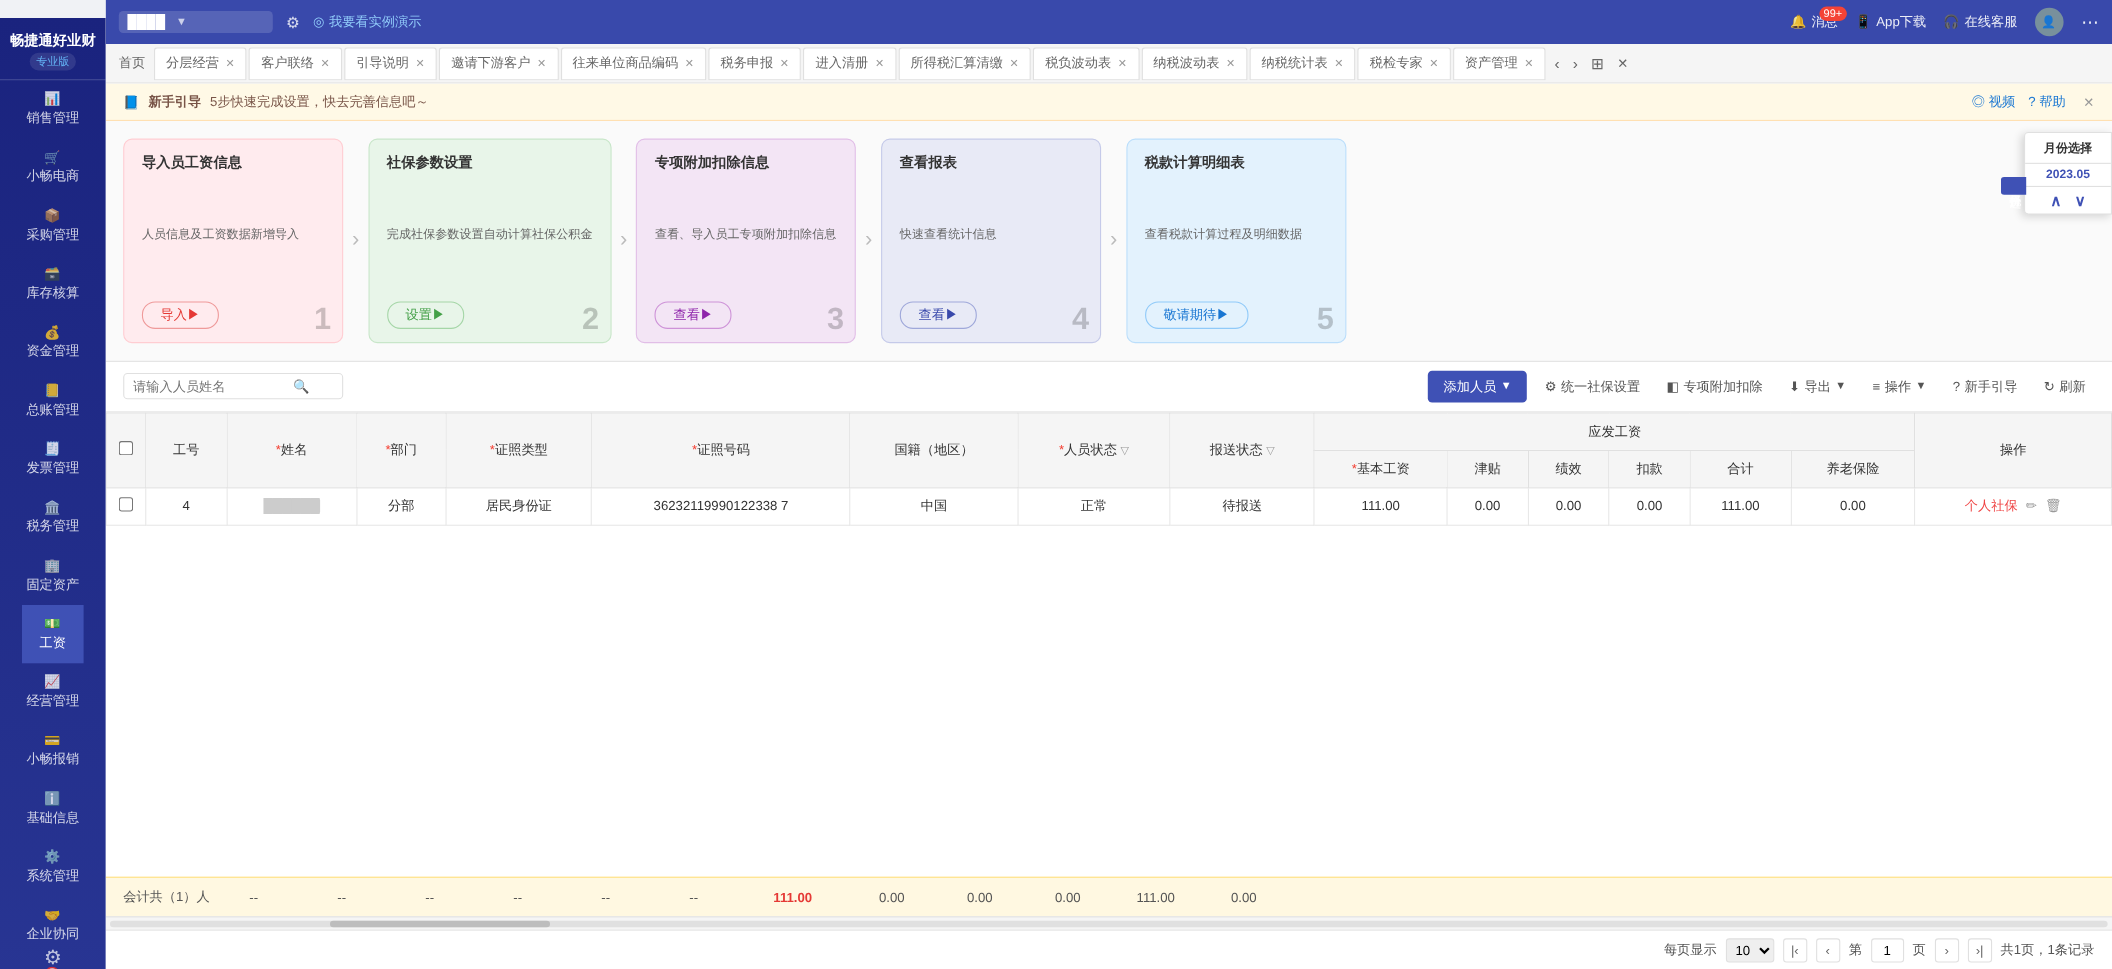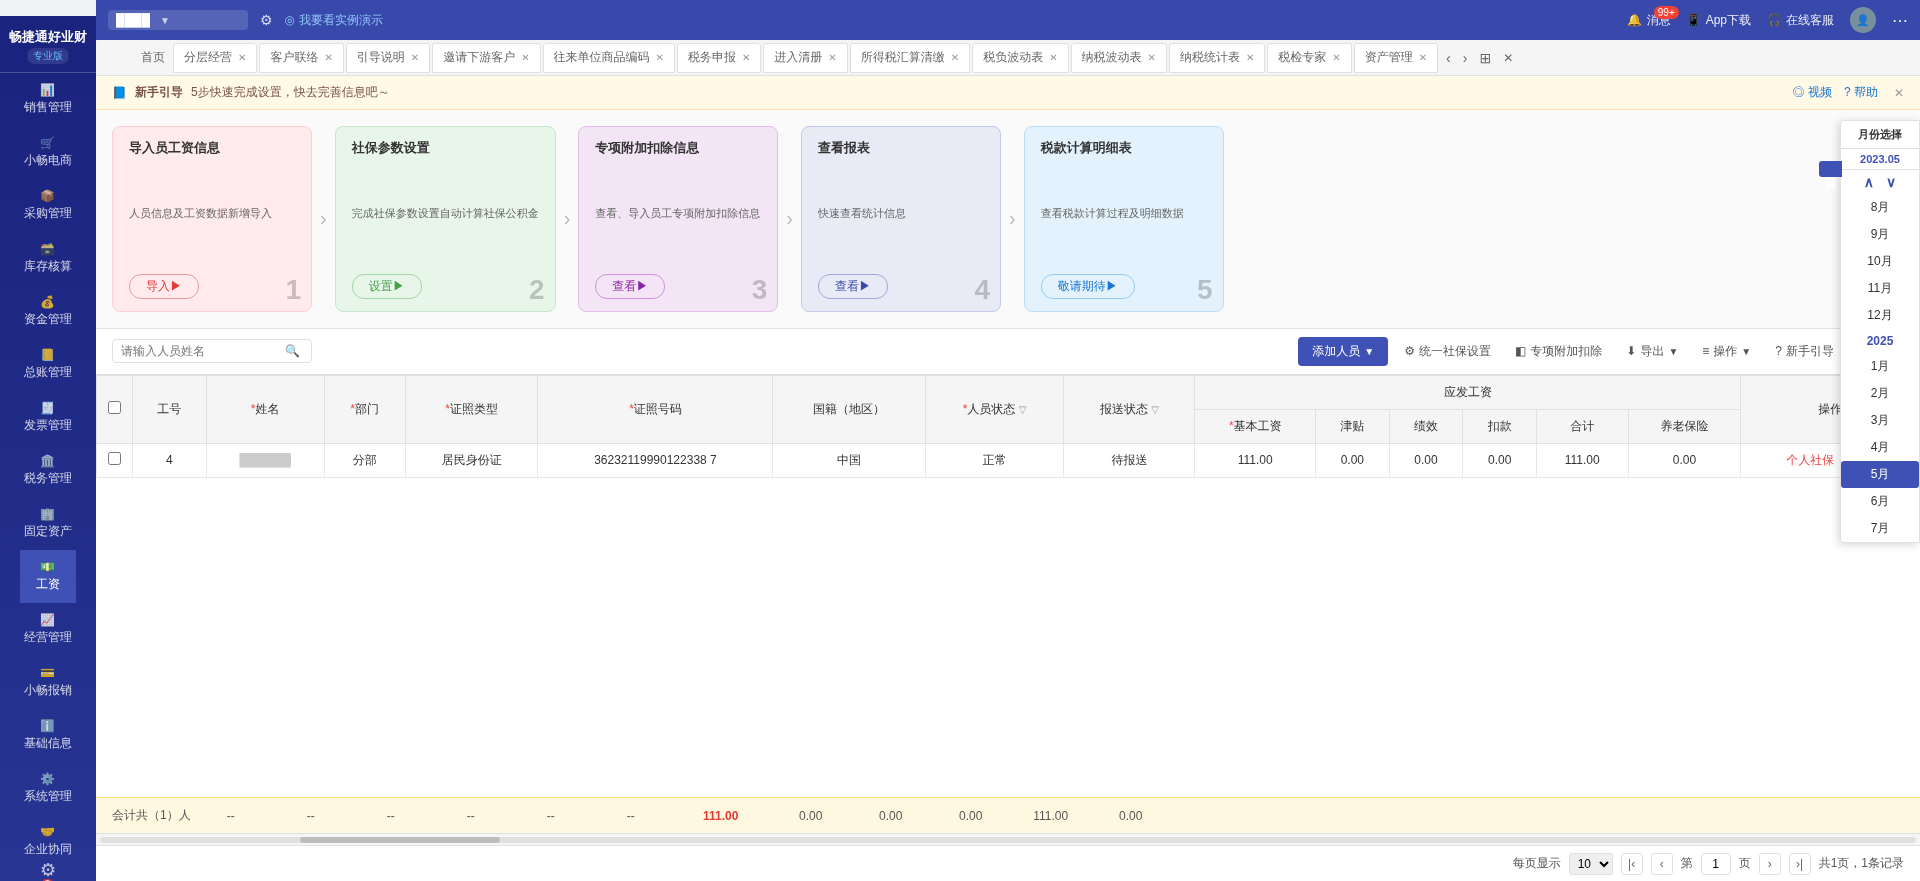--- a/index.html
+++ b/index.html
@@ -56,21 +56,21 @@
       padding: 0 4px;
     }
     .tab-item {
       height: 30px; padding: 0 10px; display: flex; align-items: center; gap: 4px;
       font-size: 12px; color: #666; cursor: pointer; white-space: nowrap;
       border-radius: 3px 3px 0 0; border: 1px solid transparent; margin-right: 2px;
       background: white; border-color: #e0e0e0;
     }
     .tab-close { font-size: 10px; color: #999; cursor: pointer; margin-left: 2px; }
     .tab-nav-btn { padding: 0 6px; cursor: pointer; color: #666; font-size: 14px; }
-    .tab-home { padding: 0 8px; color: #666; font-size: 12px; cursor: pointer; margin-left: 33px; }
+    .tab-home { padding: 0 8px; color: #666; font-size: 12px; cursor: pointer; }
 
     
     .content-area {
       flex: 1; overflow: hidden; display: flex; flex-direction: column; background: white;
       position: relative;
     }
 
     
     .guide-bar {
       padding: 8px 16px; background: #fff9e6; border-bottom: 1px solid #ffe0b2;
@@ -110,21 +110,21 @@
     .wizard-step-btn-4 { border-color: #9fa8da; color: #3949ab; background: transparent; }
     .wizard-step-btn-5 { border-color: #90caf9; color: #1976d2; background: transparent; }
 
     
     .toolbar {
       padding: 8px 16px; display: flex; align-items: center; gap: 8px;
       background: white; border-bottom: 1px solid #e0e0e0; flex-shrink: 0;
     }
     .search-box {
       display: flex; align-items: center; border: 1px solid #e0e0e0;
-      border-radius: 4px; padding: 4px 8px; gap: 24px; background: white; min-width: 200px;
+      border-radius: 4px; padding: 4px 8px; gap: 6px; background: white; min-width: 200px;
     }
     .search-input { border: none; outline: none; font-size: 12px; color: #999; width: 140px; }
     .add-btn {
       background: #3f51b5; color: white; border: none; padding: 6px 14px;
       border-radius: 4px; cursor: pointer; font-size: 12px; display: flex; align-items: center; gap: 4px;
     }
     .add-btn-arrow { font-size: 10px; }
     .toolbar-right { margin-left: auto; display: flex; align-items: center; gap: 8px; }
     .toolbar-action {
       display: flex; align-items: center; gap: 4px; color: #555; cursor: pointer;
@@ -573,28 +573,13 @@
 </div>
 
 <div class="month-panel">
   <div class="month-panel-tab">月份选择</div>
   <div class="month-panel-header">月份选择</div>
   <div class="month-panel-year">2023.05</div>
   <div class="month-panel-nav">
     <span class="month-nav-btn">∧</span>
     <span class="month-nav-btn">∨</span>
   </div>
-  <div id="month-items-container">
-      <div class="month-item">8月</div>
-      <div class="month-item">9月</div>
-      <div class="month-item">10月</div>
-      <div class="month-item">11月</div>
-      <div class="month-item">12月</div>
-      <div class="month-item year-label">2025</div>
-      <div class="month-item">1月</div>
-      <div class="month-item">2月</div>
-      <div class="month-item">3月</div>
-      <div class="month-item">4月</div>
-      <div class="month-item active">5月</div>
-      <div class="month-item">6月</div>
-      <div class="month-item">7月</div>
-    </div>
 </div>
 
 </body></html>

